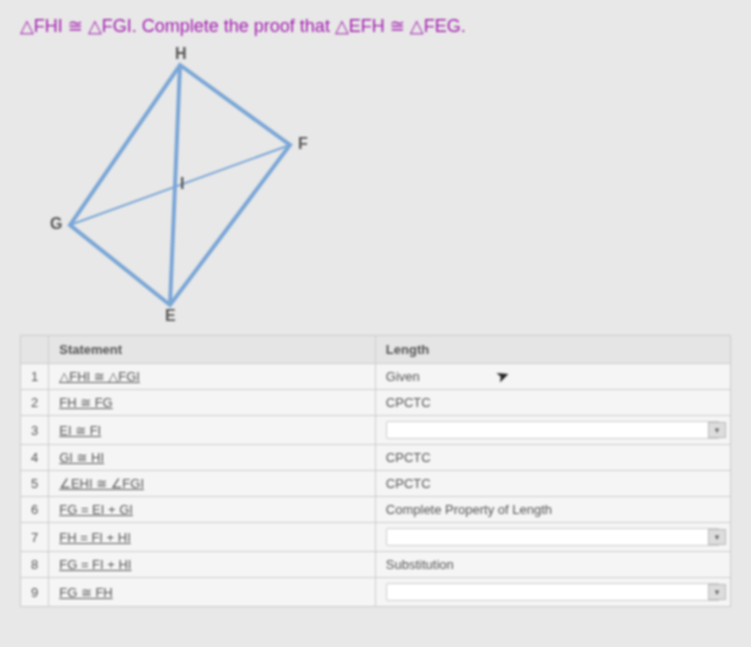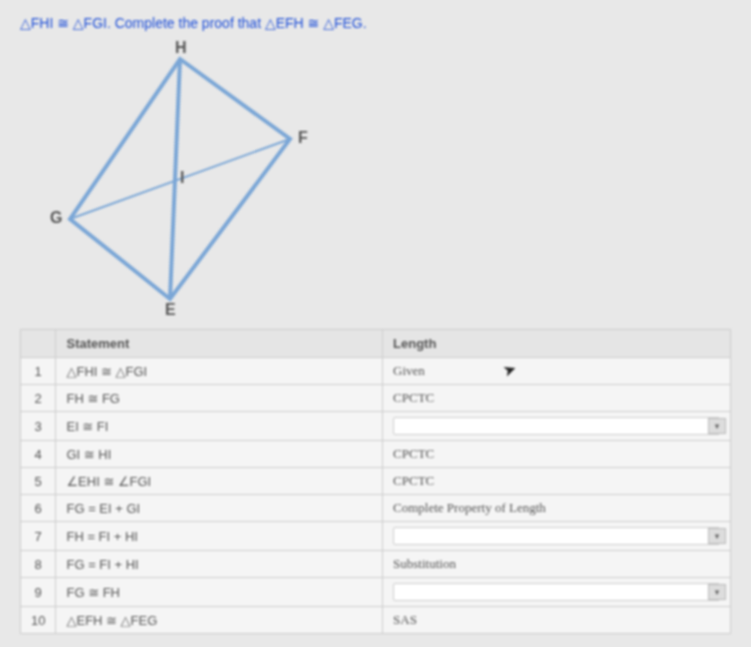--- a/index.html
+++ b/index.html
@@ -6,22 +6,22 @@
     body {
       font-family: Arial, sans-serif;
       background: #e8e8e8;
       width: 751px;
       height: 647px;
       padding: 15px 20px;
       color: #666;
       filter: blur(0.8px);
     }
     .question-text {
-      font-size: 14px;
-      color: #1d4ed8;
+      font-size: 18px;
+      color: #a21caf;
       margin-bottom: 8px;
     }
     .diagram-area {
       position: relative;
       width: 300px;
       height: 280px;
       margin-left: 20px;
       margin-bottom: 10px;
     }
     .diagram-area svg { display: block; }
@@ -51,24 +51,24 @@
       border: 1px solid #ccc;
       color: #555;
       background: #f5f5f5;
     }
     .proof-table td.num-col {
       width: 28px;
       text-align: center;
     }
     .proof-table td.stmt-col {
       width: 46%;
+      text-decoration: underline;
     }
     .reason-cell {
       position: relative;
-      font-family: Liberation Serif, serif;
     }
     .blank-reason {
       display: block;
       background: #fff;
       border: 1px solid #ccc;
       height: 18px;
       border-radius: 2px;
     }
     .dropdown-btn {
       position: absolute;
@@ -167,19 +167,14 @@
         <td class="reason-cell"><span>Substitution</span></td>
       </tr>
       <tr>
         <td class="num-col">9</td>
         <td class="stmt-col">FG ≅ FH</td>
         <td class="reason-cell">
           <span class="blank-reason"></span>
           <span class="dropdown-btn">▾</span>
         </td>
       </tr>
-      <tr>
-        <td class="num-col">10</td>
-        <td class="stmt-col">△EFH ≅ △FEG</td>
-        <td class="reason-cell"><span>SAS</span></td>
-      </tr>
     </tbody>
 </table>
 
 </body></html>

